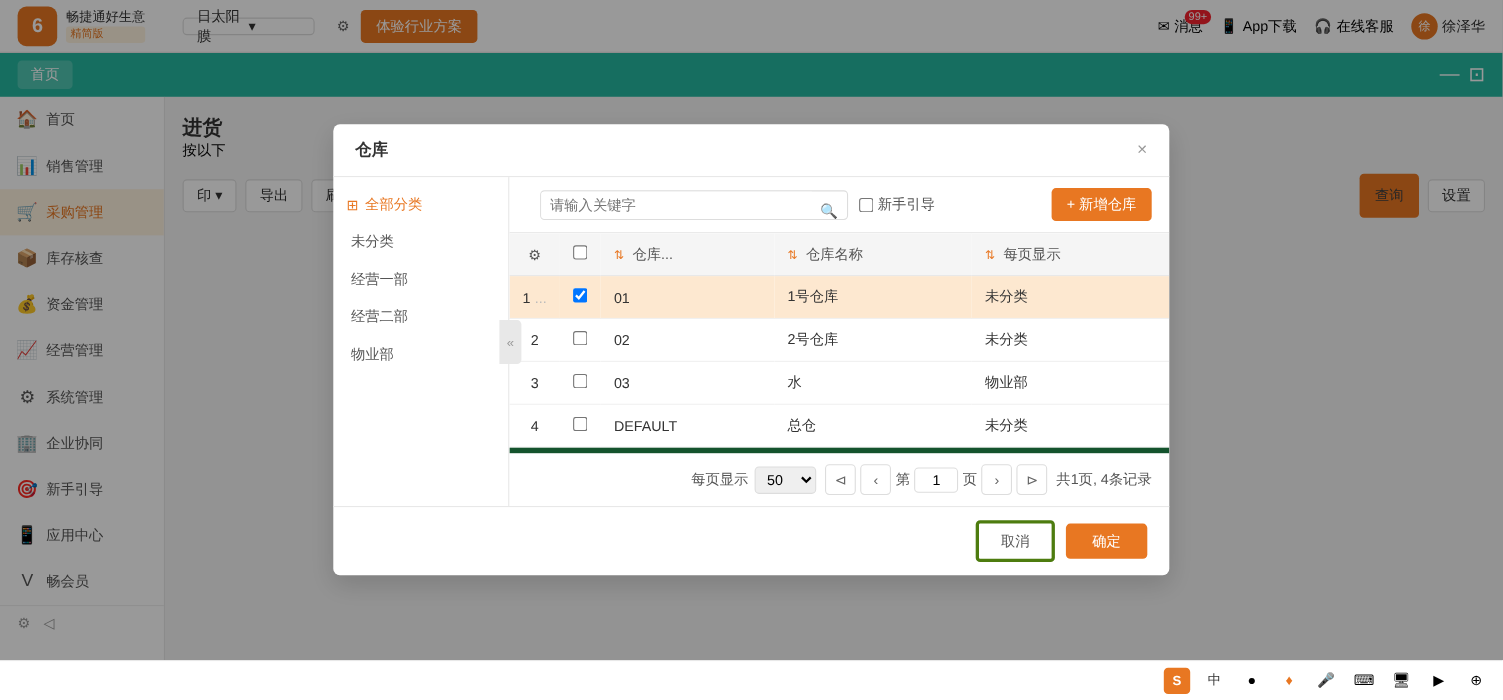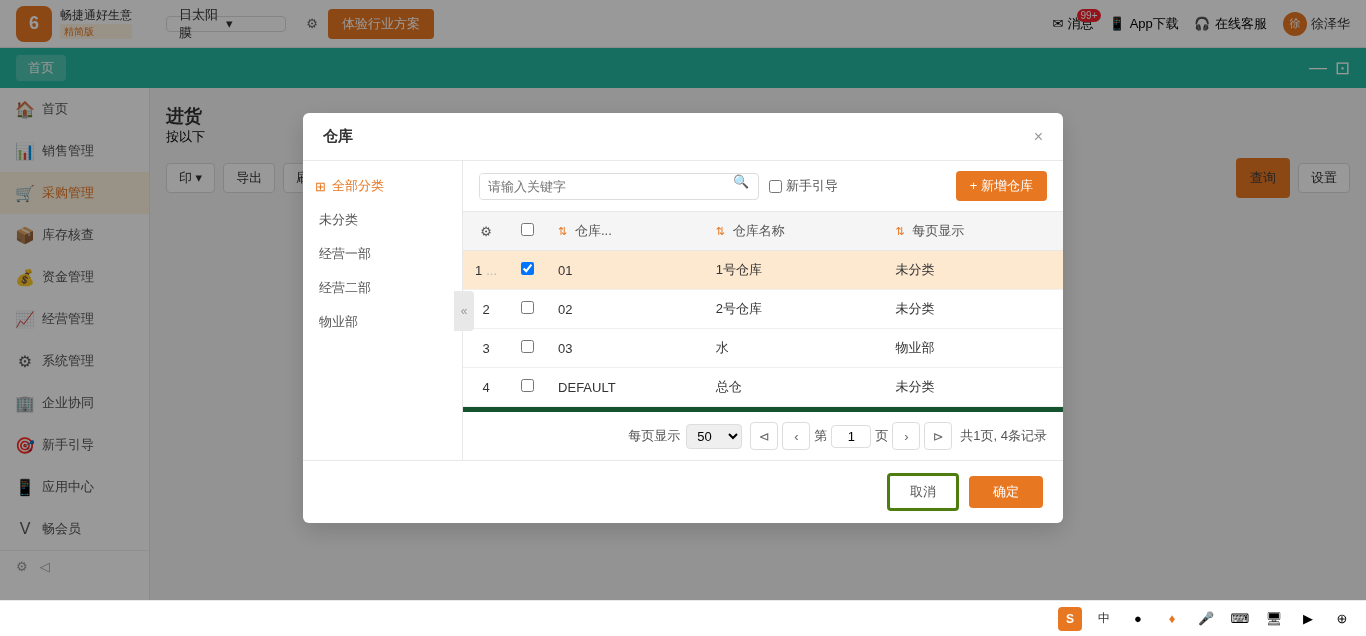--- a/index.html
+++ b/index.html
@@ -228,26 +228,27 @@
       overflow: hidden;
     }
     .table-toolbar {
       padding: 10px 16px;
       display: flex;
       align-items: center;
       gap: 10px;
       border-bottom: 1px solid #e8e8e8;
     }
     .search-input-wrap {
-      display: flex; align-items: flex-start;
+      display: flex; align-items: flex-end;
       border: 1px solid #ddd;
       border-radius: 4px;
       overflow: hidden;
       flex: 1;
       max-width: 280px;
+      margin-left: 12px;
     }
     .search-input-wrap input {
       border: none; outline: none;
       padding: 5px 8px;
       flex: 1;
       font-size: 13px;
       color: #999;
     }
     .search-input-wrap .search-icon {
       padding: 0 8px; color: #aaa; cursor: pointer;

